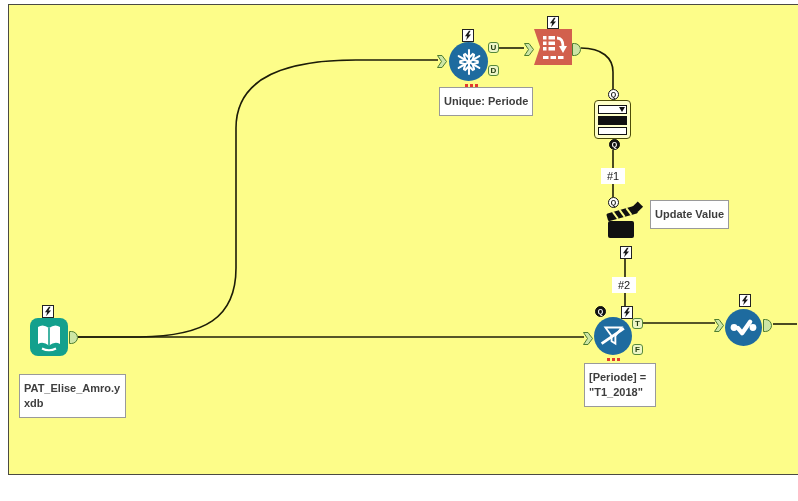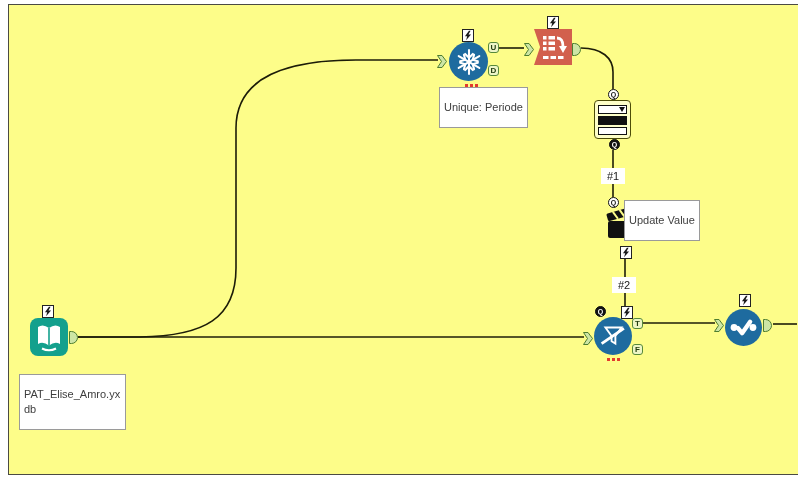--- a/index.html
+++ b/index.html
@@ -2,22 +2,22 @@
 <html><head>
 <meta charset="utf-8">
 <style>
   html,body{margin:0;padding:0;background:#ffffff;}
   .stage{position:relative;width:798px;height:501px;background:#ffffff;overflow:hidden;
          font-family:"Liberation Sans",sans-serif;}
   .canvas{position:absolute;left:8px;top:4px;width:789px;height:469px;
           background:#FDFD89;border:1px solid #4b4b43;border-right:none;}
   svg.wires{position:absolute;left:0;top:0;width:798px;height:501px;z-index:1;}
   .tool-label{position:absolute;z-index:4;background:#ffffff;border:1px solid #9a9a9a;
-              color:#3e3e3e;font-size:11px;line-height:15px;font-weight:400;
-              padding:12px 4px;white-space:pre-wrap;}
+              color:#3e3e3e;font-size:11px;line-height:15px;font-weight:700;
+              padding:6px 4px;white-space:pre-wrap;}
   .conn-label{position:absolute;z-index:2;background:#ffffff;color:#1a1a1a;
               font-size:11px;line-height:14px;font-weight:400;text-align:center;
               padding:1px 3px;}
   .bolt{position:absolute;z-index:3;width:12px;height:13px;background:#ffffff;
         border:1px solid #222;box-sizing:border-box;display:flex;
         align-items:center;justify-content:center;}
   .circle-tool{position:absolute;z-index:3;border-radius:50%;display:flex;
                align-items:center;justify-content:center;}
   .sq-tool{position:absolute;z-index:3;display:flex;align-items:center;justify-content:center;}
   .anchor{position:absolute;z-index:3;}
@@ -167,21 +167,21 @@
         <rect x="2" y="12" width="31" height="8" rx="1.5" fill="#111"></rect>
         <g stroke="#FDFD89" stroke-width="2">
           <line x1="9" y1="12" x2="12" y2="20"></line>
           <line x1="16" y1="12" x2="19" y2="20"></line>
           <line x1="23" y1="12" x2="26" y2="20"></line>
         </g>
       </g>
       <rect x="28" y="2" width="7.5" height="7.5" transform="rotate(45 31.75 5.75)" fill="#111"></rect>
     </svg>
   </div>
-  <div class="tool-label" style="left:624px;top:200px;">Update Value</div>
+  <div class="tool-label" style="left:650px;top:200px;">Update Value</div>
   <div class="bolt" style="left:620px;top:246px;">
     <svg width="8" height="11" viewBox="0 0 10 12">
         <path d="M6.2 0 L1.2 6.8 L4 6.8 L2.6 12 L8.8 4.6 L5.6 4.6 L8.2 0 Z" fill="#1a1a1a"></path>
       </svg>
   </div>
 
   <div class="q-anchor q-black" style="left:595px;top:306px;">Q</div>
   <div class="bolt" style="left:621px;top:306px;">
     <svg width="8" height="11" viewBox="0 0 10 12">
         <path d="M6.2 0 L1.2 6.8 L4 6.8 L2.6 12 L8.8 4.6 L5.6 4.6 L8.2 0 Z" fill="#1a1a1a"></path>
@@ -194,20 +194,21 @@
   </div>
   <div class="circle-tool" style="left:594px;top:317px;width:38px;height:38px;background:#1E6B9F;">
     <svg width="36" height="36" viewBox="0 0 38 38">
       <path d="M11 10 H28 L21.5 19 V27 L17.5 24.5 V19 Z" fill="none" stroke="#ffffff" stroke-width="2"></path>
       <line x1="7" y1="27" x2="30.5" y2="11" stroke="#ffffff" stroke-width="3"></line>
     </svg>
   </div>
   <div class="letter-anchor" style="left:632px;top:318px;">T</div>
   <div class="letter-anchor" style="left:632px;top:344px;">F</div>
   <div class="red-dash" style="left:607px;top:358px;width:14px;"></div>
+  <div class="tool-label" style="left:584px;top:363px;width:62px;"><span>[Periode] =</span><br><span>"T1_2018"</span></div>
 
   <div class="bolt" style="left:739px;top:294px;">
     <svg width="8" height="11" viewBox="0 0 10 12">
         <path d="M6.2 0 L1.2 6.8 L4 6.8 L2.6 12 L8.8 4.6 L5.6 4.6 L8.2 0 Z" fill="#1a1a1a"></path>
       </svg>
   </div>
   <div class="anchor" style="left:714px;top:318px;">
     <svg width="10" height="13" viewBox="0 0 10 13">
         <path d="M0.5 0.5 H5 L9.5 6.5 L5 12.5 H0.5 L4.5 6.5 Z" fill="#cde6a5" stroke="#4e7d31"></path>
       </svg>

